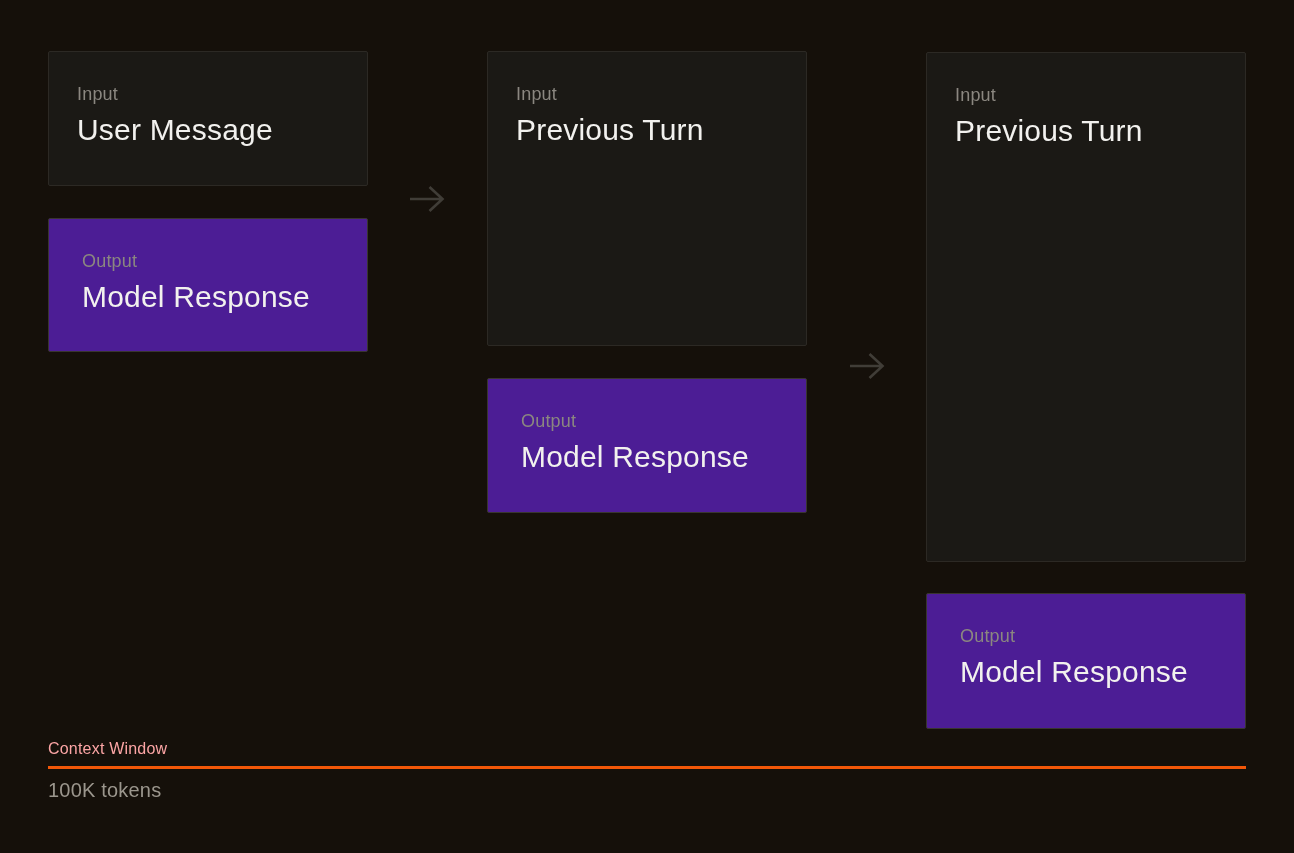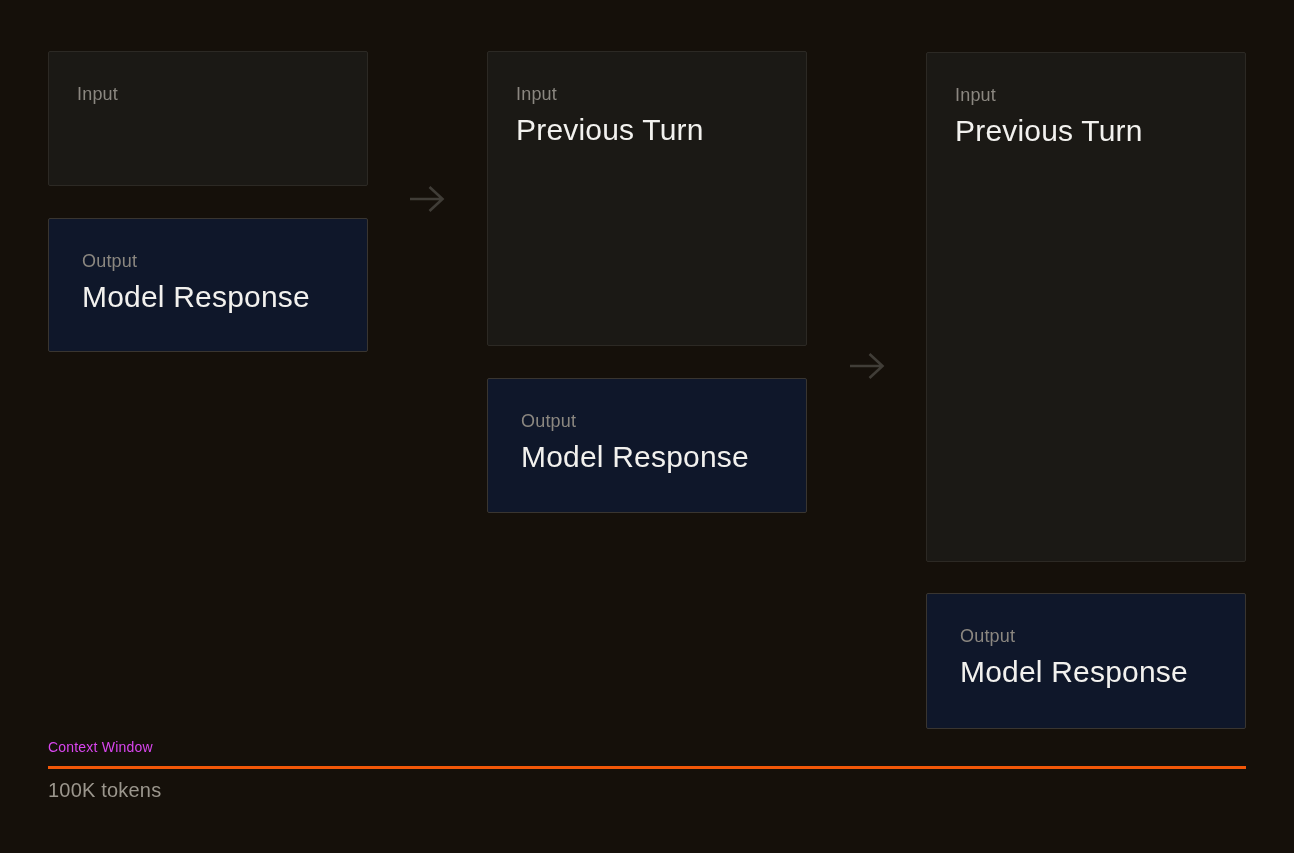--- a/index.html
+++ b/index.html
@@ -18,21 +18,21 @@
     position: absolute;
     box-sizing: border-box;
     border-radius: 2px;
     padding: 32px 28px;
   }
   .box.input {
     background: #1B1915;
     border: 1px solid #2C2924;
   }
   .box.output {
-    background: #0f172a;
+    background: #4c1d95;
     border: 1px solid #393530;
     padding-left: 33px;
   }
   .box-label {
     font-size: 18px;
     line-height: 1.2;
     color: #8B8780;
     letter-spacing: 0.2px;
   }
   .box-title {
@@ -42,23 +42,23 @@
     margin-top: 7px;
     letter-spacing: 0.2px;
   }
   .arrow {
     position: absolute;
   }
   .footer-label {
     position: absolute;
     left: 48px;
     top: 739px;
-    font-size: 14px;
+    font-size: 16px;
     line-height: 1.2;
-    color: #d946ef;
+    color: #fca5a5;
     letter-spacing: 0.2px;
   }
   .divider {
     position: absolute;
     left: 48px;
     top: 766px;
     width: 1198px;
     height: 3px;
     background: #F25708;
   }
@@ -72,20 +72,21 @@
     letter-spacing: 0.2px;
   }
 </style>
 </head>
 <body>
 
 <div class="canvas" style="background: rgb(21, 16, 10);">
 
   <div class="box input" style="left:48px; top:51px; width:320px; height:135px;">
     <div class="box-label">Input</div>
+    <div class="box-title">User Message</div>
   </div>
   <div class="box output" style="left:48px; top:218px; width:320px; height:134px;">
     <div class="box-label">Output</div>
     <div class="box-title">Model Response</div>
   </div>
 
   <svg class="arrow" style="left:409px; top:185px;" width="37" height="28" viewBox="0 0 37 28">
     <path d="M1 14 H33 M20.5 2 L33.5 14 L20.5 26" fill="none" stroke="#403D37" stroke-width="2.6"></path>
   </svg>
 

